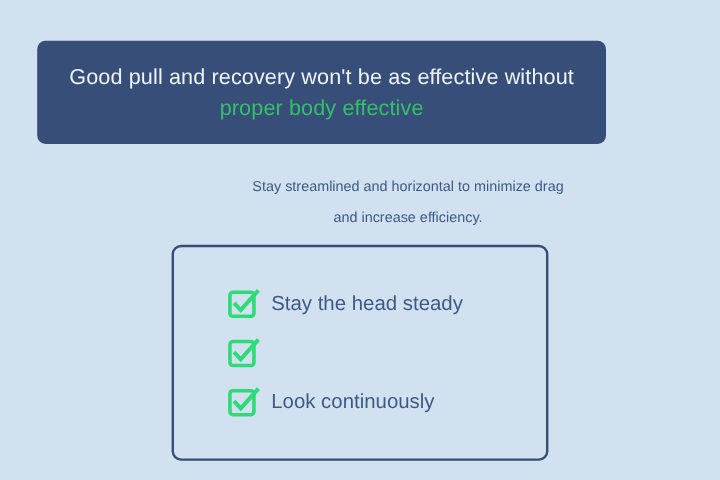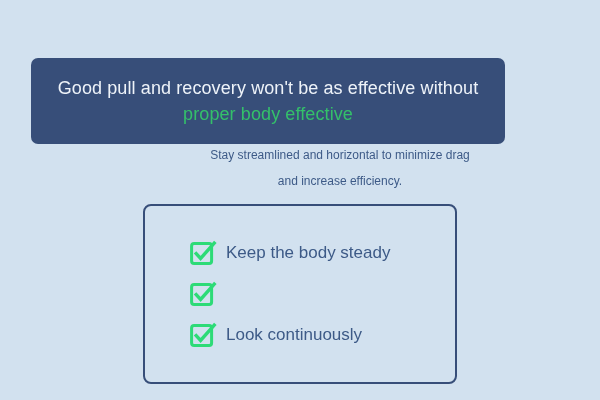--- a/index.html
+++ b/index.html
@@ -23,21 +23,20 @@
     width: 474px;
     height: 86px;
     background: #374e79;
     border-radius: 7px;
     box-sizing: border-box;
     display: flex;
     flex-direction: column;
     align-items: center;
     justify-content: center;
     text-align: center;
-    margin-top: 24px;
   }
   #banner .line {
     font-size: 18px;
     line-height: 26px;
     color: #eef3f9;
     letter-spacing: 0.1px;
     white-space: nowrap;
   }
   #banner .line.accent {
     color: #34c06a;
@@ -119,21 +118,21 @@
 
 <div id="checklist-box">
 
   <div class="check-item">
     <span class="check-icon">
       <svg viewBox="0 0 26 26" xmlns="http://www.w3.org/2000/svg">
         <rect x="1.6" y="3.6" width="20" height="20" rx="2.5" ry="2.5" fill="none" stroke="#2ddb77" stroke-width="3"></rect>
         <path d="M6.2 13.6 L10.6 18.4 L24.2 3.2" fill="none" stroke="#2ddb77" stroke-width="3.4" stroke-linecap="square" stroke-linejoin="miter"></path>
       </svg>
     </span>
-    <span class="check-label">Keep the body steady</span>
+    <span class="check-label">Stay the head steady</span>
   </div>
 
 
   <div class="check-item">
     <span class="check-icon">
       <svg viewBox="0 0 26 26" xmlns="http://www.w3.org/2000/svg">
         <rect x="1.6" y="3.6" width="20" height="20" rx="2.5" ry="2.5" fill="none" stroke="#2ddb77" stroke-width="3"></rect>
         <path d="M6.2 13.6 L10.6 18.4 L24.2 3.2" fill="none" stroke="#2ddb77" stroke-width="3.4" stroke-linecap="square" stroke-linejoin="miter"></path>
       </svg>
     </span>

